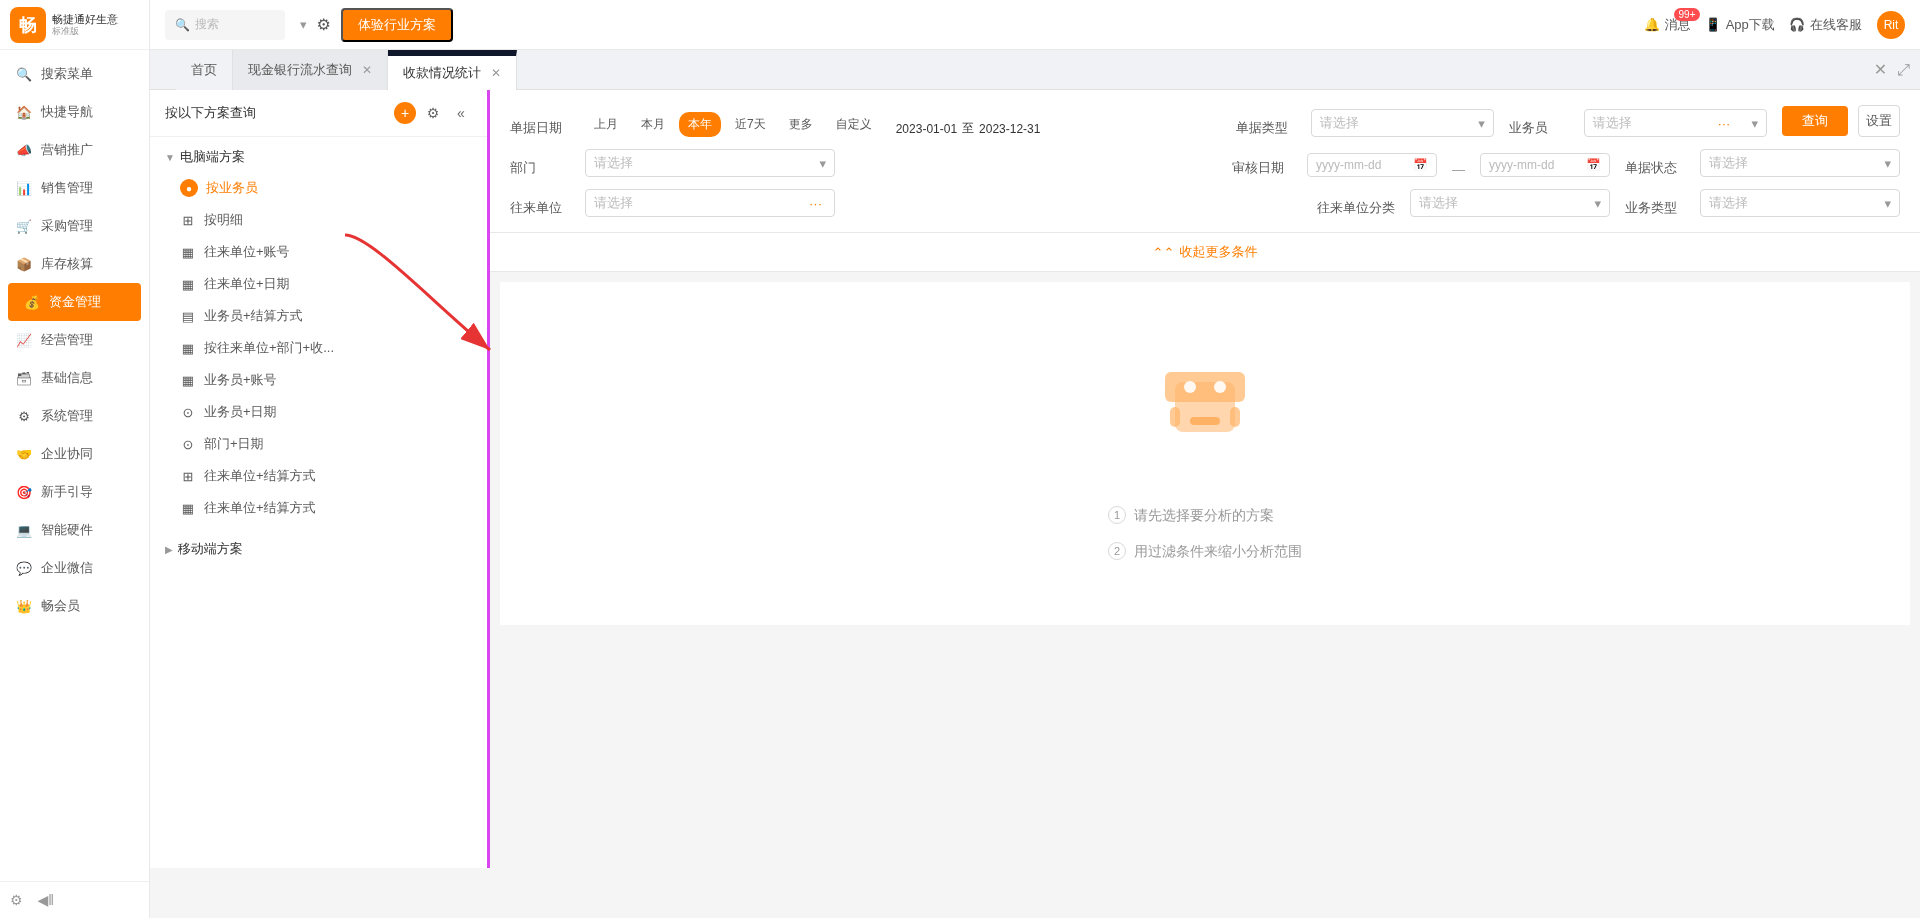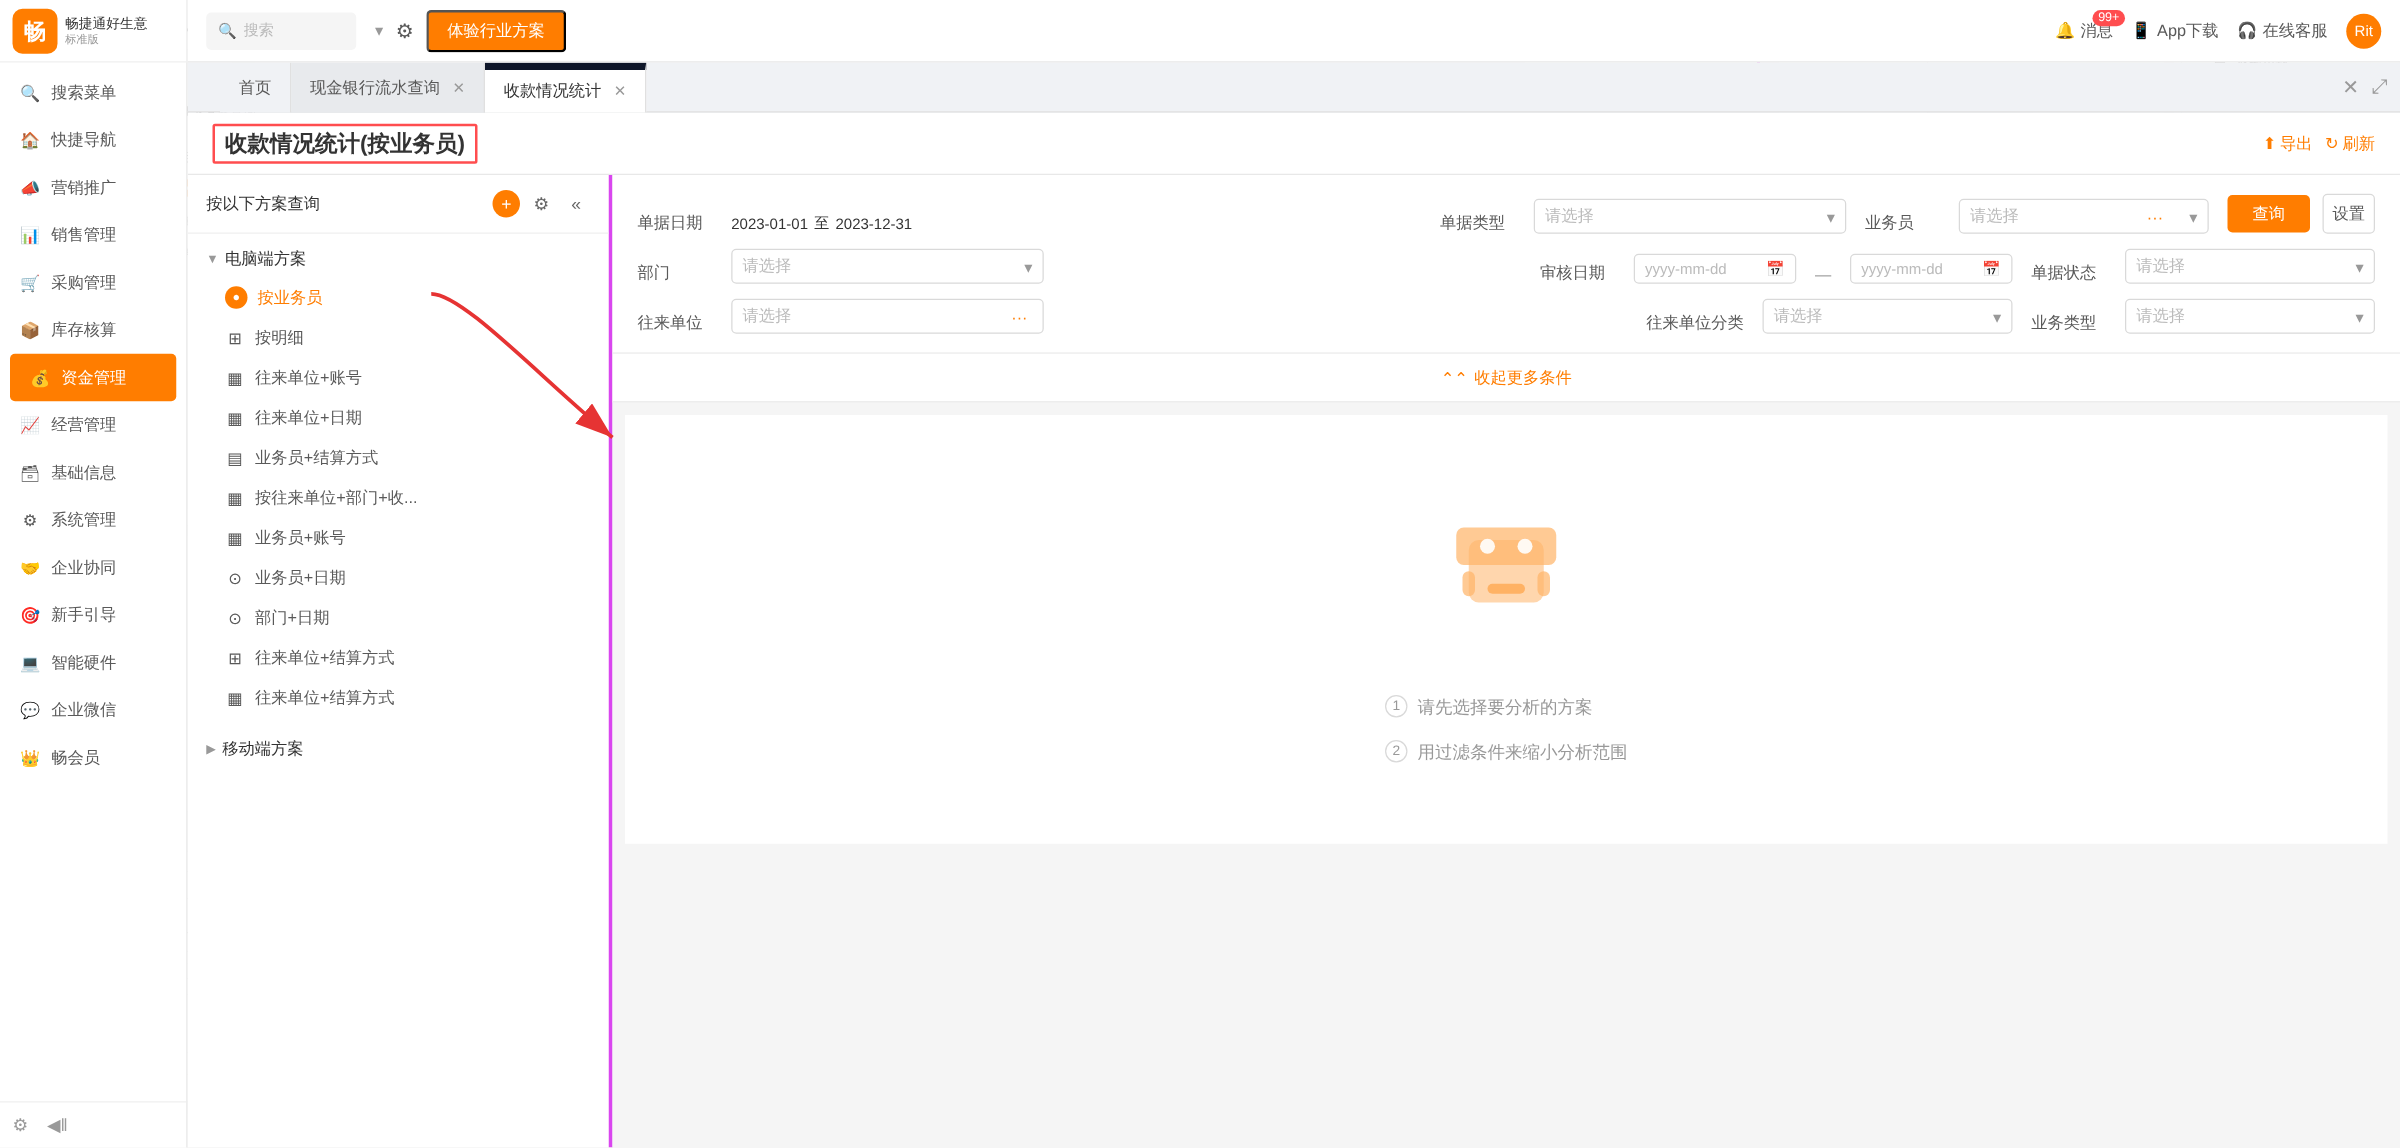--- a/index.html
+++ b/index.html
@@ -315,33 +315,20 @@
     <span class="tab-close">✕</span>
   </div>
   <div class="tabbar-right">
     <span class="tabbar-action">✕</span>
     <span class="tabbar-action">⤢</span>
   </div>
 </div>
 
 <div class="main">
 
-  <div class="page-header">
-    <div class="page-title">收款情况统计(按业务员)</div>
-    <div class="page-header-actions">
-      <div class="btn-export">
-        <span>⬆</span>
-        <span>导出</span>
-      </div>
-      <div class="btn-refresh">
-        <span>↻</span>
-        <span>刷新</span>
-      </div>
-    </div>
-  </div>
 
   <div class="content-wrapper">
 
     <div class="left-panel">
       <div class="left-panel-header">
         <span>按以下方案查询</span>
         <div class="lph-actions">
           <div class="lph-btn-circle">
             <span>+</span>
           </div>
@@ -410,20 +397,28 @@
         </div>
       </div>
     </div>
 
     <div class="right-panel">
 
       <div class="filter-area">
 
         <div class="filter-row">
           <span class="filter-label">单据日期</span>
+          <div class="filter-date-group">
+            <span class="date-btn">上月</span>
+            <span class="date-btn">本月</span>
+            <span class="date-btn active">本年</span>
+            <span class="date-btn">近7天</span>
+            <span class="date-btn">更多</span>
+            <span class="date-btn">自定义</span>
+          </div>
           <div class="date-range">
             <span>2023-01-01</span>
             <span>至</span>
             <span>2023-12-31</span>
           </div>
           <div style="flex:1"></div>
           <span class="filter-label">单据类型</span>
           <div class="filter-select" style="flex:1;max-width:250px;">
             <span style="color:#bbb;flex:1;">请选择</span>
             <span class="chevron">▾</span>

